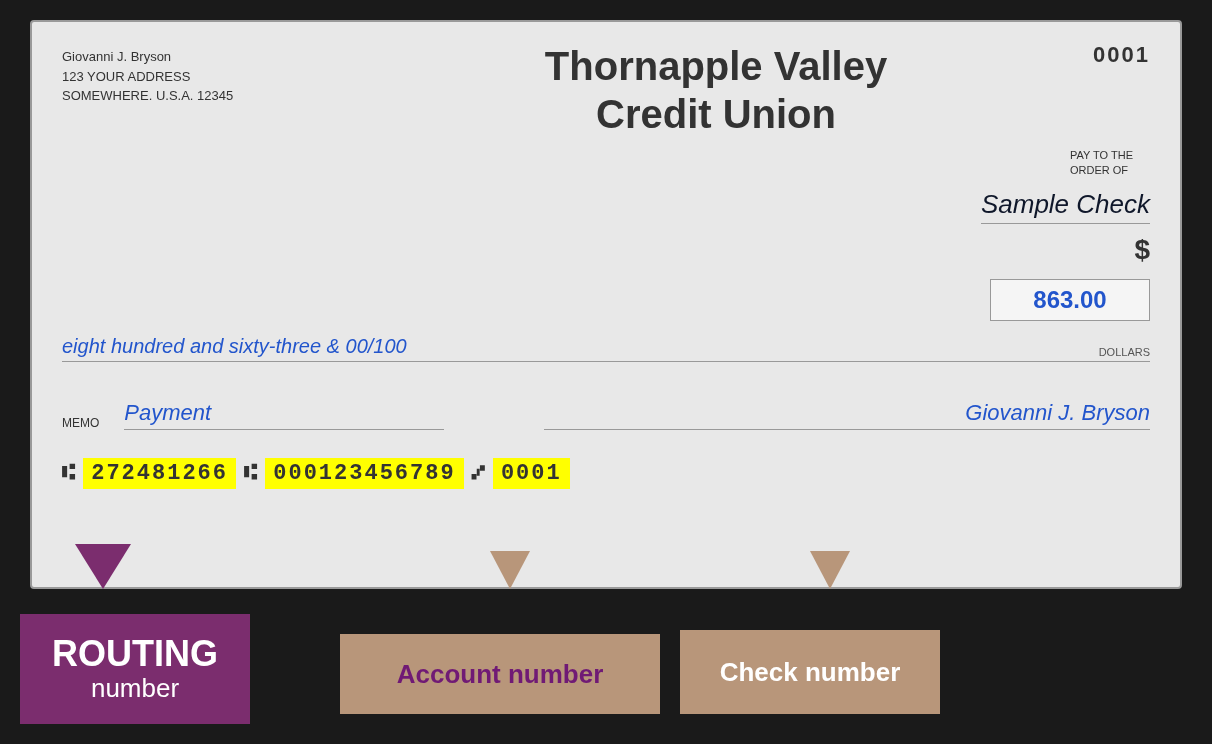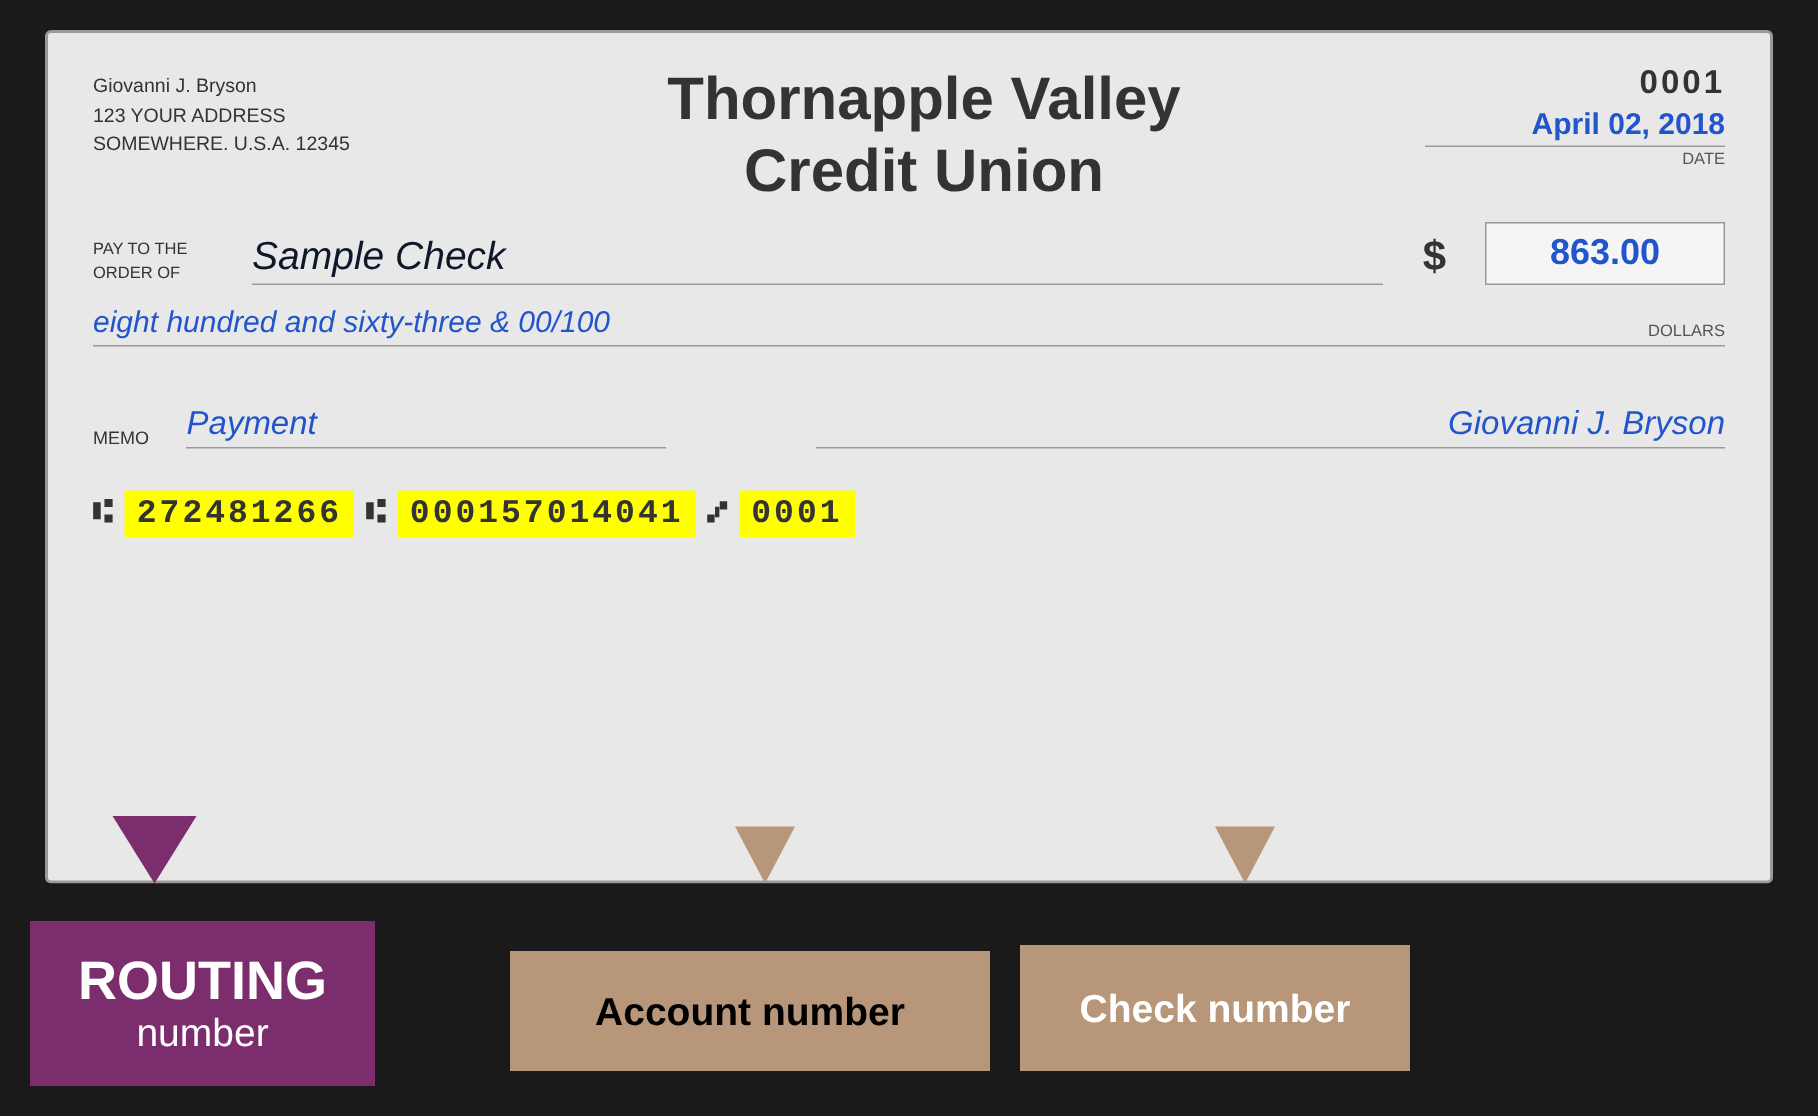--- a/index.html
+++ b/index.html
@@ -75,21 +75,22 @@
       text-align: right;
       display: block;
       margin-top: 2px;
     }
 
     
     .pay-to-row {
       display: flex;
       align-items: flex-end;
       margin-top: 10px;
-      gap: 26px;
+      gap: 10px;
+      flex-direction: column;
     }
 
     .pay-to-label {
       font-size: 11px;
       color: #333;
       line-height: 1.4;
       white-space: nowrap;
       min-width: 80px;
     }
 
@@ -325,21 +326,21 @@
       height: 80px;
       background: #b8967a;
       display: flex;
       align-items: center;
       justify-content: center;
     }
 
     .account-label-text {
       font-size: 26px;
       font-weight: bold;
-      color: #000000;
+      color: #701a75;
       text-align: center;
     }
 
     
     .check-num-label-box {
       position: absolute;
       bottom: 30px;
       left: 680px;
       width: 260px;
       height: 84px;
@@ -380,24 +381,20 @@
         <span>123 YOUR ADDRESS</span><br>
         <span>SOMEWHERE. U.S.A. 12345</span>
       </div>
     </div>
 
     <div class="check-bank-name">
       <span>Thornapple Valley</span><br>
       <span>Credit Union</span>
     </div>
 
-    <div class="check-date-area">
-      <span class="check-date-value">April 02, 2018</span>
-      <span class="check-date-label">DATE</span>
-    </div>
   </div>
 
   <div class="pay-to-row">
     <div class="pay-to-label">PAY TO THE<br>ORDER OF</div>
     <div class="pay-to-line">
       <span class="pay-to-name">Sample Check</span>
     </div>
     <div class="dollar-sign">$</div>
     <div class="amount-box">863.00</div>
   </div>
@@ -414,21 +411,21 @@
     </div>
     <div class="signature-line">
       <span class="signature-text">Giovanni J. Bryson</span>
     </div>
   </div>
 
   <div class="micr-row">
     <span class="micr-symbol">⑆</span>
     <span class="micr-routing">272481266</span>
     <span class="micr-symbol">⑆</span>
-    <span class="micr-account">000157014041</span>
+    <span class="micr-account">000123456789</span>
     <span class="micr-equals">⑇</span>
     <span class="micr-check">0001</span>
   </div>
 
 </div>
 
 <div class="routing-arrow"></div>
 <div class="account-arrow"></div>
 <div class="check-num-arrow"></div>
 

